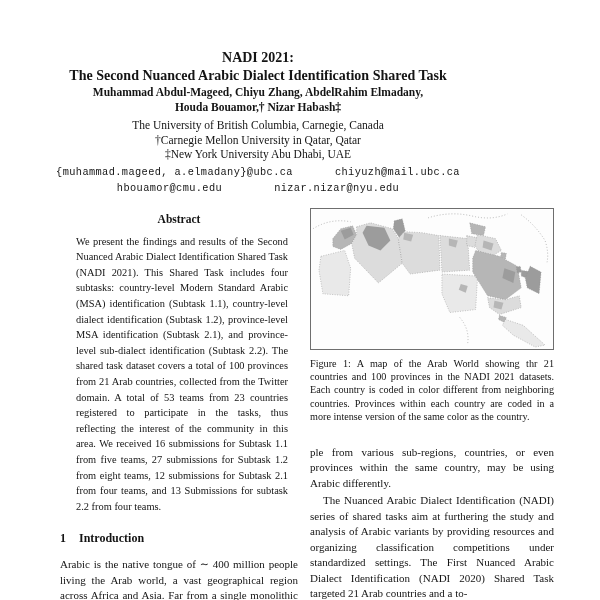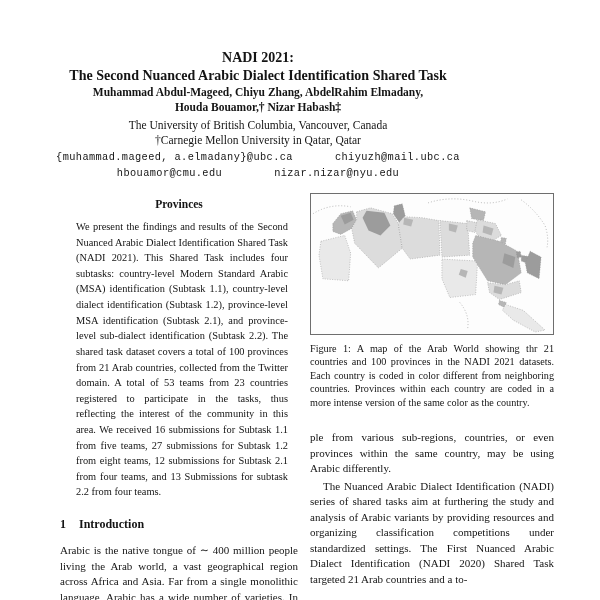--- a/index.html
+++ b/index.html
@@ -58,39 +58,40 @@
     <div>NADI 2021:</div>
     <div>The Second Nuanced Arabic Dialect Identification Shared Task</div>
   </div>
 
   <div class="authors">
     <div>Muhammad Abdul-Mageed, Chiyu Zhang, AbdelRahim Elmadany,</div>
     <div>Houda Bouamor,† Nizar Habash‡</div>
   </div>
 
   <div class="affiliations">
-    <div>The University of British Columbia, Vancouver, Canada</div>
+    <div>The University of British Columbia, Carnegie, Canada</div>
     <div>†Carnegie Mellon University in Qatar, Qatar</div>
+    <div>‡New York University Abu Dhabi, UAE</div>
   </div>
 
   <div class="emails">
     <div class="email-row">
       <span>{muhammad.mageed, a.elmadany}@ubc.ca</span>
       <span>chiyuzh@mail.ubc.ca</span>
     </div>
     <div class="email-row second">
       <span>hbouamor@cmu.edu</span>
       <span>nizar.nizar@nyu.edu</span>
     </div>
   </div>
 
   <div class="columns">
 
     <div class="col-left">
-      <div class="abstract-heading">Provinces</div>
+      <div class="abstract-heading">Abstract</div>
       <div class="abstract-text">We present the findings and results of the Second Nuanced Arabic Dialect Identification Shared Task (NADI 2021). This Shared Task includes four subtasks: country-level Modern Standard Arabic (MSA) identification (Subtask 1.1), country-level dialect identification (Subtask 1.2), province-level MSA identification (Subtask 2.1), and province-level sub-dialect identification (Subtask 2.2). The shared task dataset covers a total of 100 provinces from 21 Arab countries, collected from the Twitter domain. A total of 53 teams from 23 countries registered to participate in the tasks, thus reflecting the interest of the community in this area. We received 16 submissions for Subtask 1.1 from five teams, 27 submissions for Subtask 1.2 from eight teams, 12 submissions for Subtask 2.1 from four teams, and 13 Submissions for subtask 2.2 from four teams.</div>
       <div class="section-heading">
         <span>1</span>
         <span>Introduction</span>
       </div>
       <div class="body-text">Arabic is the native tongue of ∼ 400 million people living the Arab world, a vast geographical region across Africa and Asia. Far from a single monolithic language, Arabic has a wide number of varieties. In general, Arabic could be classified</div>
     </div>
 
     <div class="col-right">
       <div class="figure-box">

